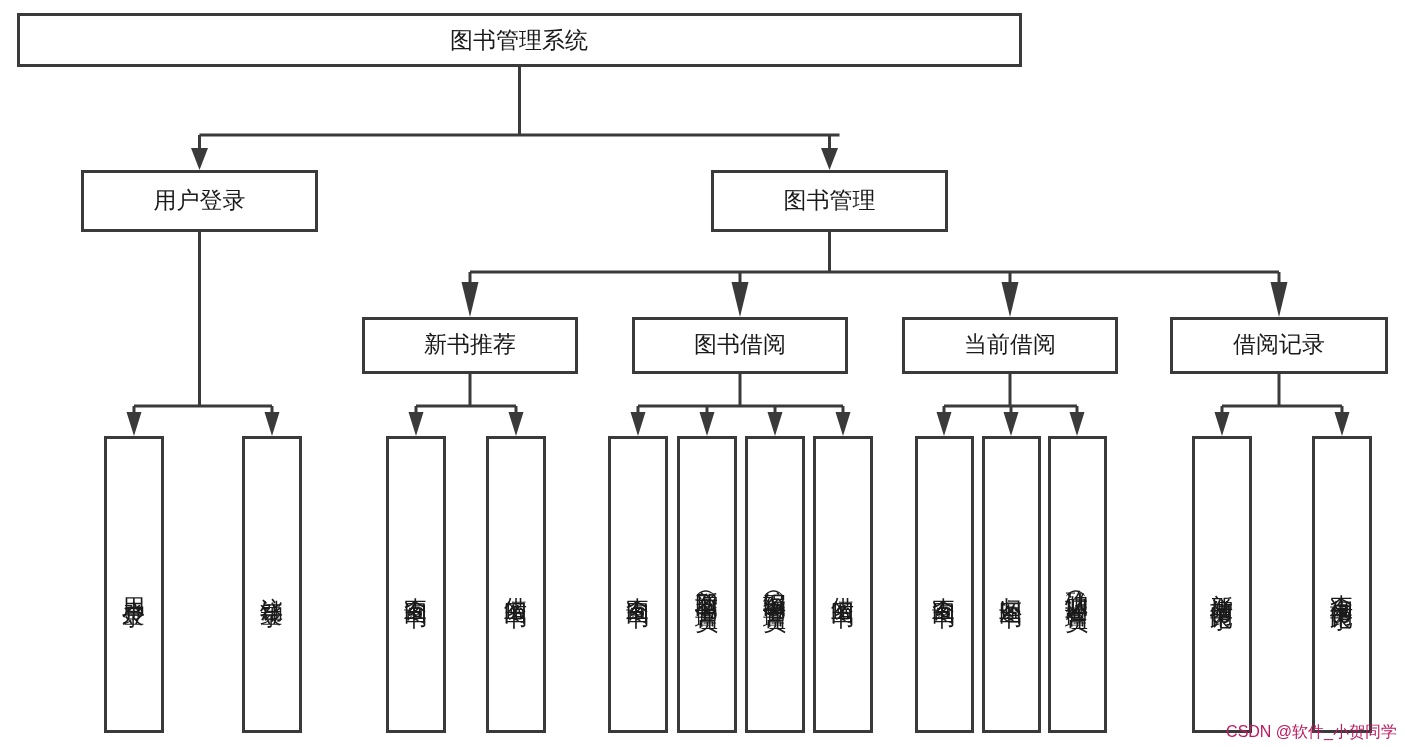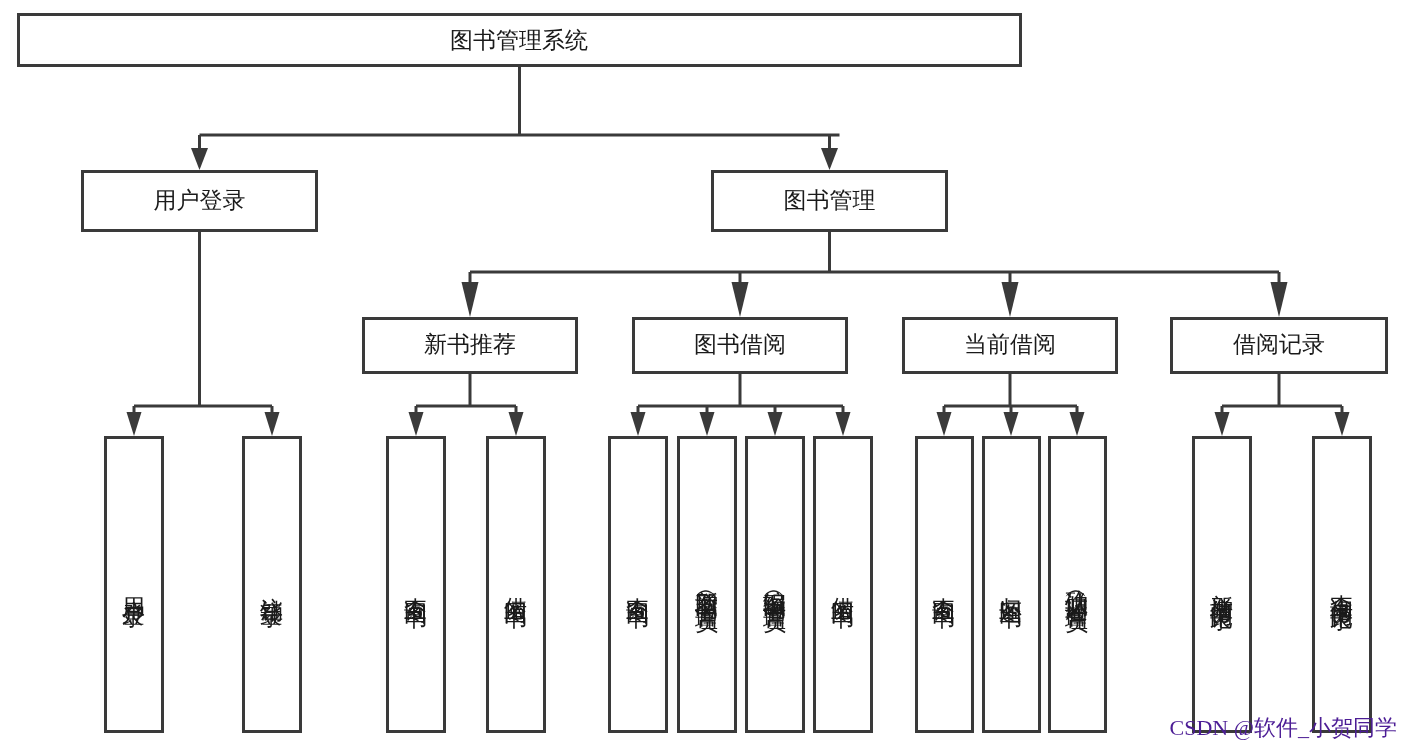--- a/index.html
+++ b/index.html
@@ -55,23 +55,23 @@
     fill: #1a1a1a;
     writing-mode: vertical-rl;
     text-orientation: upright;
     letter-spacing: 3px;
     text-anchor: middle;
   }
   .watermark-text {
     position: absolute;
     right: 8px;
     bottom: 4px;
-    font-family: Liberation Serif, serif;
-    font-size: 22px;
-    color: #4c1d95;
+    font-family: Liberation Sans, sans-serif;
+    font-size: 16px;
+    color: #be185d;
     white-space: nowrap;
     user-select: none;
   }
 </style>
 </head>
 <body>
 
 <div id="diagram-root">
   <svg class="tree-canvas" viewBox="0 0 1405 747" xmlns="http://www.w3.org/2000/svg">
 

